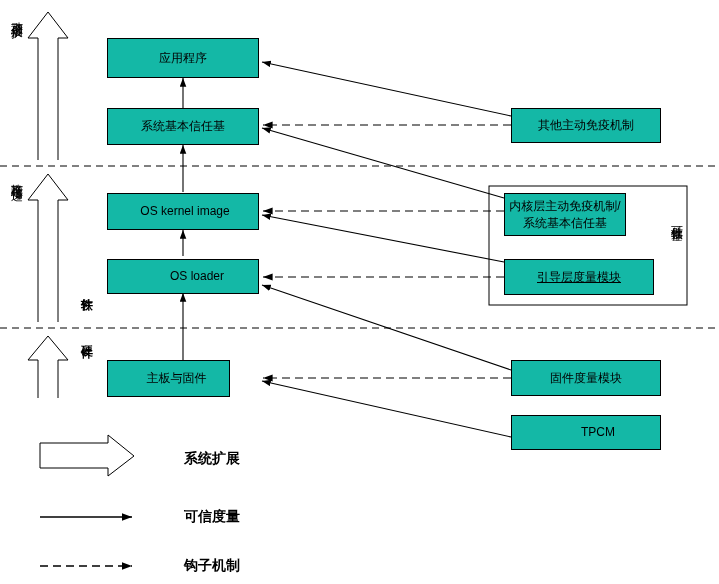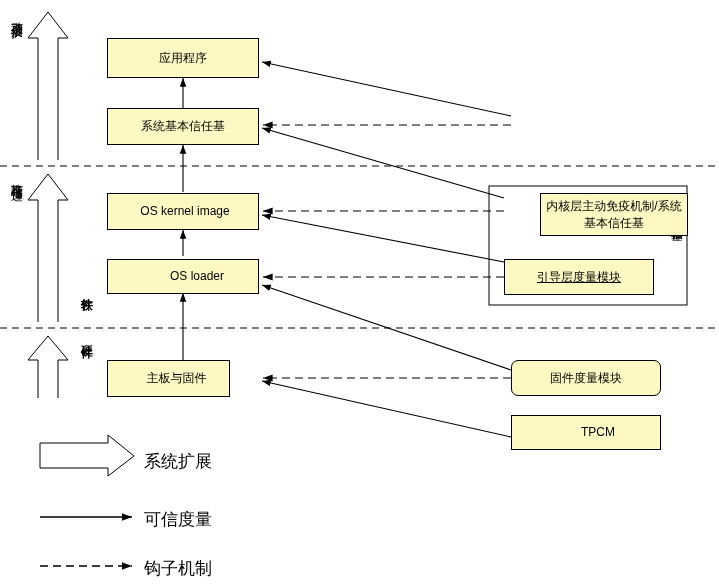--- a/index.html
+++ b/index.html
@@ -22,21 +22,21 @@
     left: 0;
     top: 0;
     width: 719px;
     height: 584px;
     pointer-events: none;
   }
   .box {
     position: absolute;
     box-sizing: border-box;
     border: 1px solid #000000;
-    background: #fef9c3;
+    background: #14b8a6;
     display: flex;
     align-items: center;
     justify-content: center;
     text-align: center;
     font-size: 12px;
     color: #000000;
     line-height: 1.35;
     padding: 2px 4px;
   }
   .vlabel {
@@ -46,24 +46,25 @@
     writing-mode: vertical-rl;
     text-orientation: upright;
     letter-spacing: 1px;
     white-space: nowrap;
   }
   .vlabel-bold {
     font-weight: bold;
   }
   .legend-text {
     position: absolute;
-    font-size: 17px;
-    font-weight: normal;
+    font-size: 14px;
+    font-weight: bold;
     color: #000000;
     white-space: nowrap;
+    margin-left: 40px;
   }
 </style>
 </head>
 <body>
 
 <div id="canvas">
 
   <svg class="layer" viewBox="0 0 719 584">
     <defs>
       <marker id="arrowSolid" markerWidth="9" markerHeight="9" refX="8" refY="3" orient="auto" markerUnits="strokeWidth">
@@ -159,26 +160,27 @@
   <div class="box" style="left:107px; top:38px; width:152px; height:40px;">应用程序</div>
 
   <div class="box" style="left:107px; top:108px; width:152px; height:37px;">系统基本信任基</div>
 
   <div class="box" style="left:107px; top:193px; width:152px; height:37px;padding-left:8px;">OS kernel image</div>
 
   <div class="box" style="left:107px; top:259px; width:152px; height:35px;padding-left:32px;">OS loader</div>
 
   <div class="box" style="left:107px; top:360px; width:123px; height:37px;padding-left:20px;">主板与固件</div>
 
+  <div class="box" style="left:511px; top:108px; width:150px; height:35px;">其他主动免疫机制</div>
 
-  <div class="box" style="left:504px; top:193px; width:148px; height:43px;margin-left:36px;">内核层主动免疫机制/系统基本信任基</div>
+  <div class="box" style="left:504px; top:193px; width:122px; height:43px;">内核层主动免疫机制/系统基本信任基</div>
 
   <div class="box" style="left:504px; top:259px; width:150px; height:36px;text-decoration:underline;">引导层度量模块</div>
 
-  <div class="box" style="left:511px; top:360px; width:150px; height:36px;border-radius:7px;">固件度量模块</div>
+  <div class="box" style="left:511px; top:360px; width:150px; height:36px;">固件度量模块</div>
 
   <div class="box" style="left:511px; top:415px; width:150px; height:35px;padding-left:28px;">TPCM</div>
 
   <div class="legend-text" style="left:144px; top:450px;">系统扩展</div>
   <div class="legend-text" style="left:144px; top:508px;">可信度量</div>
   <div class="legend-text" style="left:144px; top:557px;text-align:center;">钩子机制</div>
 
 </div>
 
 </body></html>

